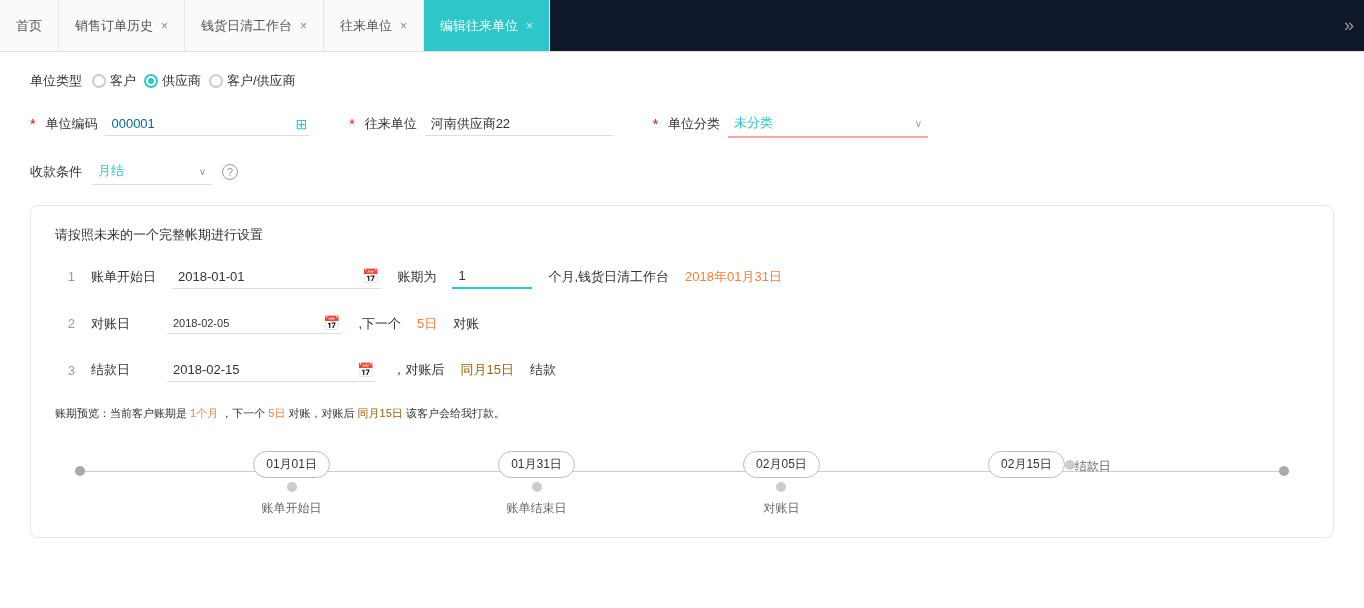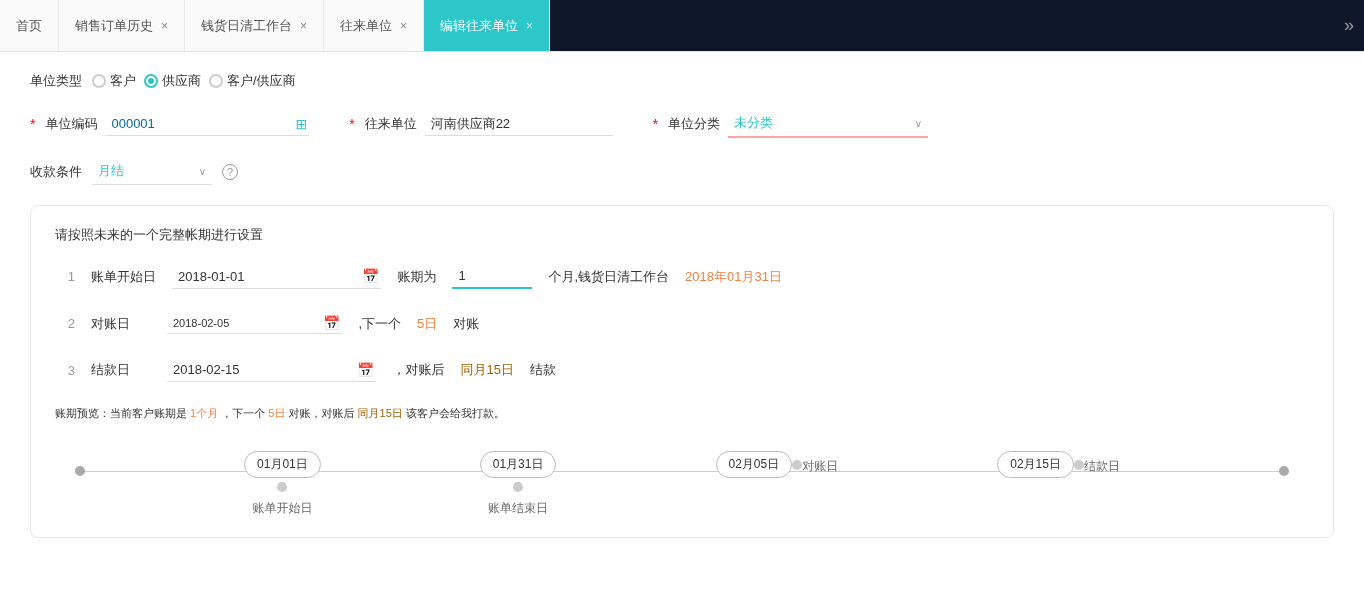--- a/index.html
+++ b/index.html
@@ -396,21 +396,21 @@
             <div style="width: 10px; height: 10px; border-radius: 50%; background: #ccc; border: 2px solid #ccc; margin: 4px 0;"></div>
             <div style="font-size:12px;color:#666;margin-top:4px;">账单开始日</div>
           </div>
 
           <div style="display: flex; flex-direction: column; align-items: center;">
             <div style="background:#fff;border:1px solid #bbb;border-radius:20px;padding:4px 12px;font-size:12px;color:#333;white-space:nowrap;">01月31日</div>
             <div style="width: 10px; height: 10px; border-radius: 50%; background: #ccc; border: 2px solid #ccc; margin: 4px 0;"></div>
             <div style="font-size:12px;color:#666;margin-top:4px;">账单结束日</div>
           </div>
 
-          <div style="display: flex; flex-direction: row; align-items: center; justify-content: space-between;">
+          <div style="display: flex; flex-direction: column; align-items: center; justify-content: space-between;">
             <div style="background:#fff;border:1px solid #bbb;border-radius:20px;padding:4px 12px;font-size:12px;color:#333;white-space:nowrap;">02月05日</div>
             <div style="width: 10px; height: 10px; border-radius: 50%; background: #ccc; border: 2px solid #ccc; margin: 4px 0;"></div>
             <div style="font-size:12px;color:#666;margin-top:4px;">对账日</div>
           </div>
 
           <div style="display: flex; align-items: center;">
             <div style="background:#fff;border:1px solid #bbb;border-radius:20px;padding:4px 12px;font-size:12px;color:#333;white-space:nowrap;">02月15日</div>
             <div style="width: 10px; height: 10px; border-radius: 50%; background: #ccc; border: 2px solid #ccc; margin: 4px 0;"></div>
             <div style="font-size:12px;color:#666;margin-top:4px;">结款日</div>
           </div>

